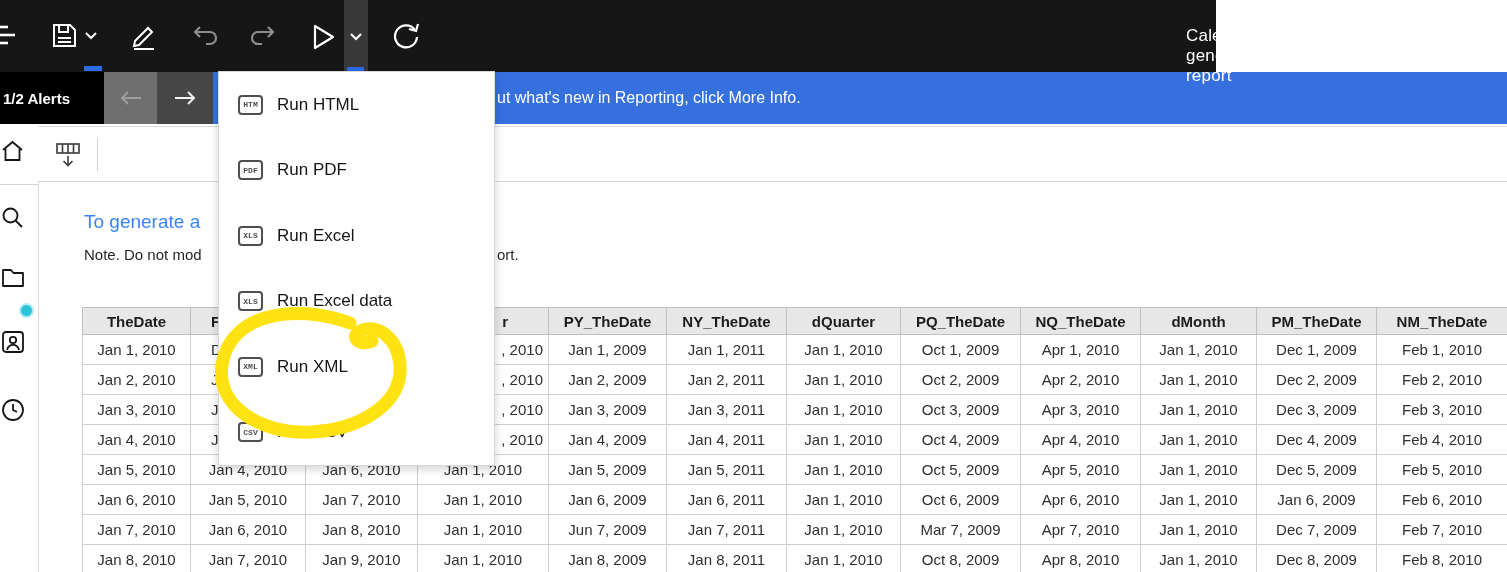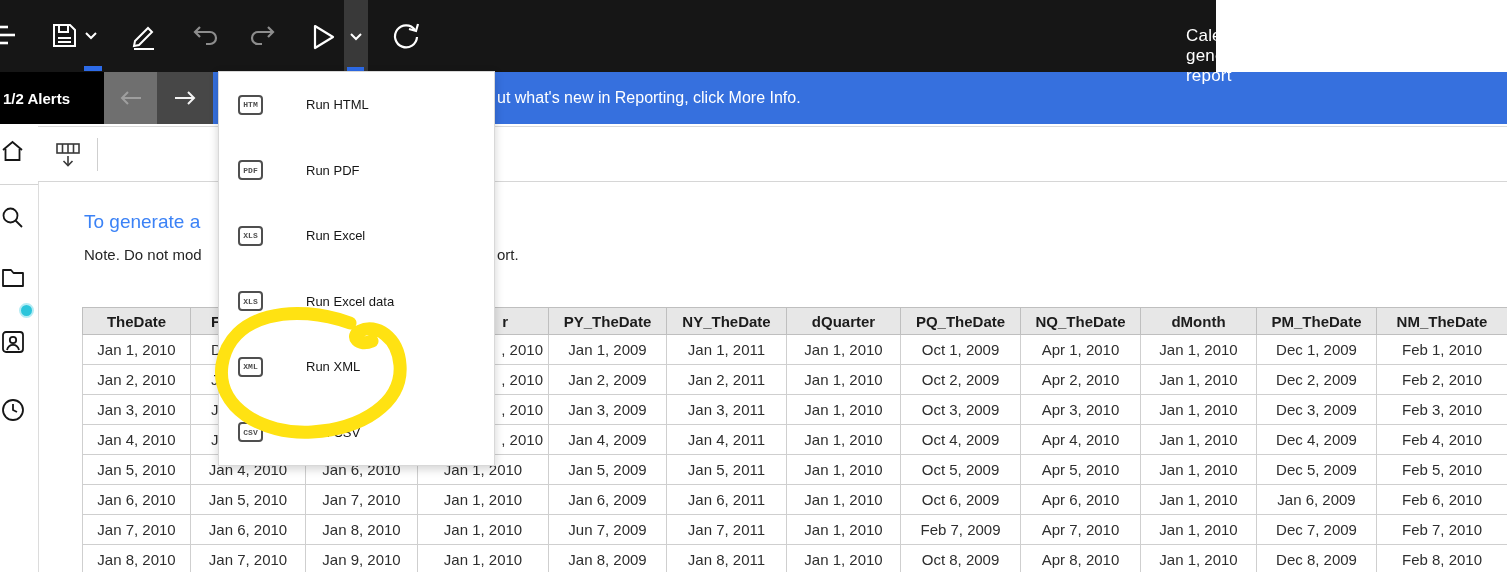--- a/index.html
+++ b/index.html
@@ -46,21 +46,21 @@
   table.cal th.frag-R { text-align:right; padding-right:40px; }
   table.cal td.frag-R { text-align:right; padding-right:5px; }
   
   .run-menu { position:absolute; left:218px; top:71px; width:277px; height:395px; background:#fff;
               border:1px solid #d8d8d8; box-shadow:0 3px 9px rgba(0,0,0,.18); z-index:10;
               display:flex; flex-direction:column; }
   .run-item { flex:1; display:flex; align-items:center; padding-left:19px; gap:14px; cursor:pointer; }
   .fmt-badge { width:25px; height:20px; border:2px solid #4f4f4f; border-radius:4px; color:#4f4f4f;
                font-size:8px; font-weight:bold; display:flex; align-items:center; justify-content:center;
                font-family:"Liberation Mono", monospace; letter-spacing:0; flex:0 0 auto; }
-  .run-label { font-size:13px; color:#161616;margin-left:29px; }
+  .run-label { font-size:17px; color:#161616; }
   .annotation { position:absolute; left:205px; top:295px; z-index:11; pointer-events:none; }
 </style>
 </head>
 <body>
 
 <div id="stage">
 
   <div class="toolbar">
     <span class="tb-icon" style="left:-9px;top:20px">
       <svg width="28" height="32" viewBox="0 0 28 32">
@@ -342,21 +342,21 @@
           <td>Feb 6, 2010</td>
         </tr>
         <tr>
           <td>Jan 7, 2010</td>
           <td>Jan 6, 2010</td>
           <td>Jan 8, 2010</td>
           <td>Jan 1, 2010</td>
           <td>Jun 7, 2009</td>
           <td>Jan 7, 2011</td>
           <td>Jan 1, 2010</td>
-          <td>Feb 7, 2009</td>
+          <td>Mar 7, 2009</td>
           <td>Apr 7, 2010</td>
           <td>Jan 1, 2010</td>
           <td>Dec 7, 2009</td>
           <td>Feb 7, 2010</td>
         </tr>
         <tr>
           <td>Jan 8, 2010</td>
           <td>Jan 7, 2010</td>
           <td>Jan 9, 2010</td>
           <td>Jan 1, 2010</td>

